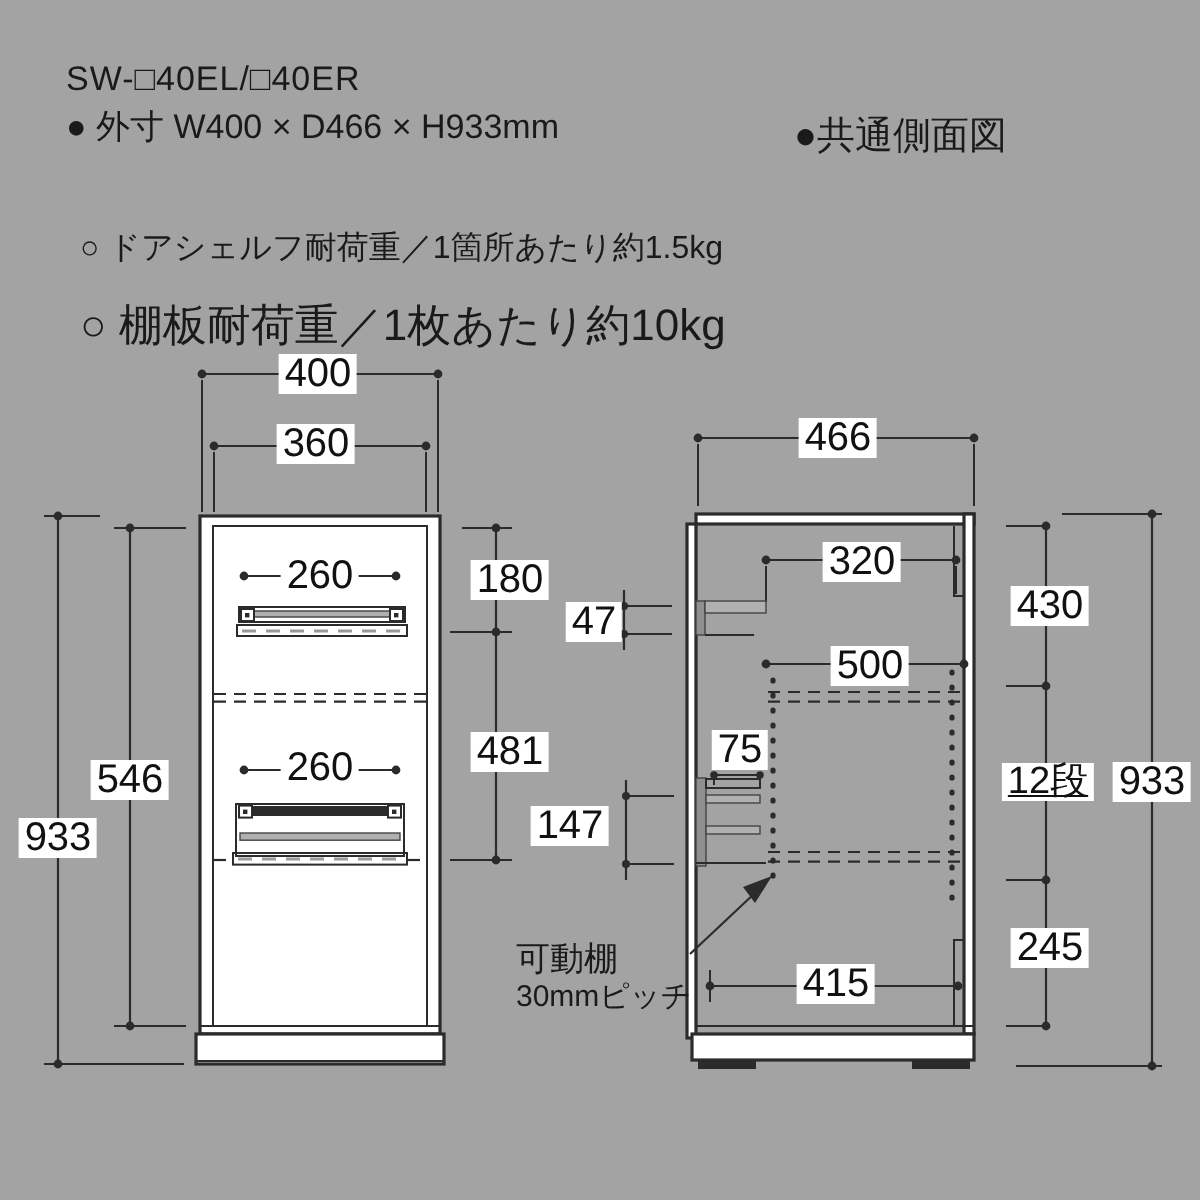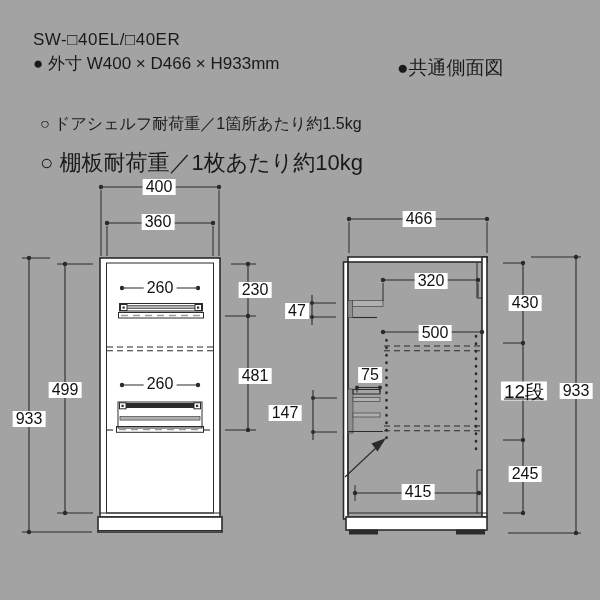--- a/index.html
+++ b/index.html
@@ -4,21 +4,21 @@
 <style>
   html,body{margin:0;padding:0;background:#fff;}
   .canvas{position:relative;width:600px;height:600px;background:#a3a3a3;overflow:hidden;
           font-family:"Liberation Sans","DejaVu Sans",sans-serif;color:#111;}
   .hdr{position:absolute;white-space:nowrap;color:#1a1a1a;}
   .hdr-model{left:33px;top:30px;font-size:17px;letter-spacing:.5px;}
   .hdr-outer{left:33px;top:52px;font-size:17px;}
   .hdr-side{left:397px;top:55px;font-size:19px;}
   .hdr-load1{left:40px;top:108px;font-size:22px;margin-top:40px;}
   .hdr-load2{left:40px;top:114px;font-size:16px;text-align:center;}
-  .dim{position:absolute;transform:translate(-50%,-50%);font-size:16px;line-height:1;
+  .dim{position:absolute;transform:translate(-50%,-50%);font-size:20px;line-height:1;
        color:#111;background:#fff;padding:0 3px;white-space:nowrap;}
   .dim-sm{font-size:19px;text-decoration:underline;}
   .note{position:absolute;left:258px;top:470px;line-height:1.18;color:#1a1a1a;}
   .note .l1{font-size:17px;}
   .note .l2{font-size:15px;}
   svg{position:absolute;left:0;top:0;}
   .ln{stroke:#2b2b2b;stroke-width:1.1;fill:none;}
   .body{stroke:#2b2b2b;stroke-width:1.6;fill:#fff;}
   .thin{stroke:#2b2b2b;stroke-width:1;fill:none;}
   .dash{stroke:#2b2b2b;stroke-width:1.1;fill:none;stroke-dasharray:6 4;}
@@ -248,33 +248,35 @@
         <line class="thin" x1="531" y1="257" x2="581" y2="257"></line>
         <line class="thin" x1="508" y1="533" x2="581" y2="533"></line>
       </g>
     </g>
   </svg>
 
   <div class="dim" style="left:159px;top:187px">400</div>
   <div class="dim" style="left:158px;top:222px">360</div>
   <div class="dim" style="left:160px;top:288px">260</div>
   <div class="dim" style="left:160px;top:384px">260</div>
-  <div class="dim" style="left:65px;top:390px">499</div>
+  <div class="dim" style="left:65px;top:390px">546</div>
   <div class="dim" style="left:29px;top:419px">933</div>
-  <div class="dim" style="left:255px;top:290px">230</div>
+  <div class="dim" style="left:255px;top:290px">180</div>
   <div class="dim" style="left:255px;top:376px">481</div>
   <div class="dim" style="left:297px;top:311px">47</div>
   <div class="dim" style="left:285px;top:413px">147</div>
 
   <div class="dim" style="left:419px;top:219px">466</div>
   <div class="dim" style="left:431px;top:281px">320</div>
   <div class="dim" style="left:435px;top:333px">500</div>
   <div class="dim" style="left:370px;top:375px">75</div>
   <div class="dim" style="left:418px;top:492px">415</div>
   <div class="dim" style="left:525px;top:303px">430</div>
   <div class="dim dim-sm" style="left:524px;top:391px">12段</div>
   <div class="dim" style="left:525px;top:474px">245</div>
   <div class="dim" style="left:576px;top:391px">933</div>
 
   <div class="note">
+    <div class="l1">可動棚</div>
+    <div class="l2">30mmピッチ</div>
   </div>
 
 </div>
 
 </body></html>

